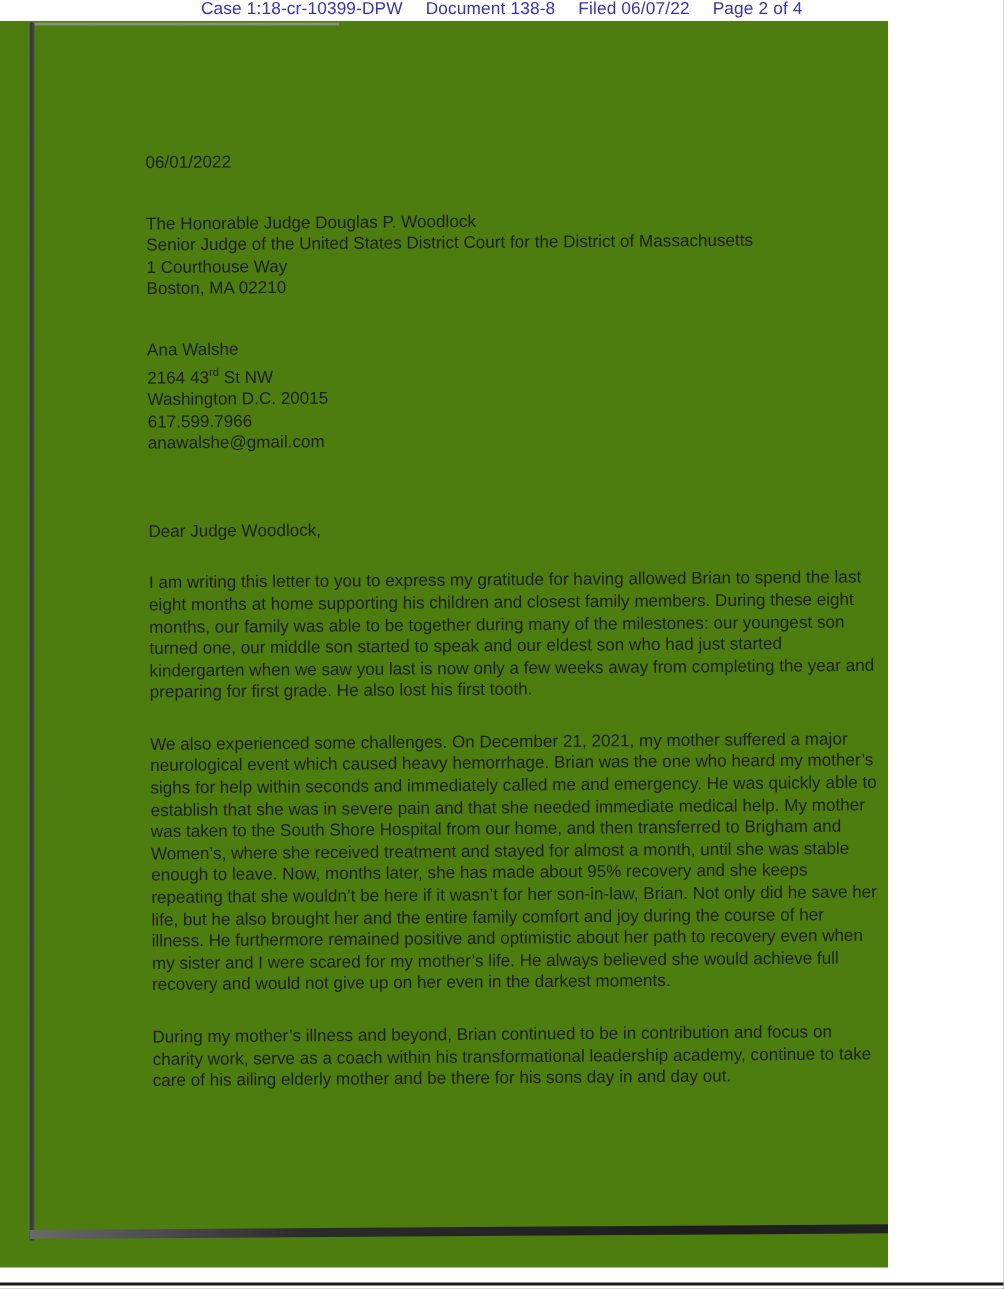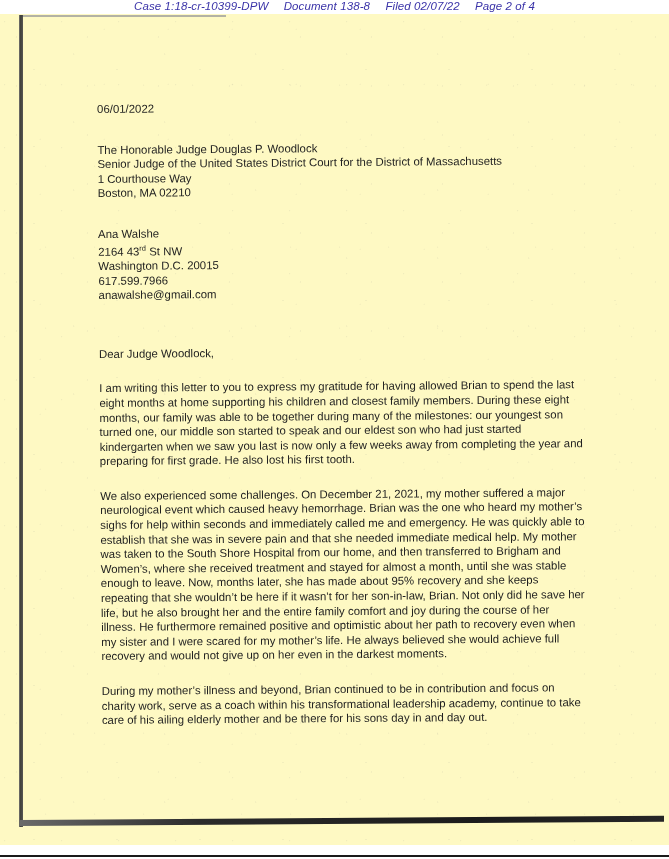--- a/index.html
+++ b/index.html
@@ -23,30 +23,30 @@
     width: 669px;
     height: 14px;
     text-align: center;
     color: #3a33a8;
     font-family: "Liberation Sans", sans-serif;
     font-size: 11.5px;
     line-height: 13px;
     white-space: nowrap;
     letter-spacing: 0.1px;
   }
-  #ecf-header span { margin: 0 6px; font-style: italic; }
+  #ecf-header span { margin: 0 6px; }
 
   
   #scan-sheet {
     position: absolute;
     top: 14px;
     left: 0;
-    width: 669px;
+    width: 592px;
     height: 831px;
-    background: #fef9c3;
+    background: #4d7c0f;
     overflow: hidden;
   }
 
   
   .scan-edge-left {
     position: absolute;
     left: 19px;
     top: 1px;
     width: 4px;
     height: 812px;
@@ -132,21 +132,21 @@
   .email-link {
     color: #1e1e1e;
   }
 </style>
 </head>
 <body>
 
 <div id="ecf-header">
   <span>Case 1:18-cr-10399-DPW</span>
   <span>Document 138-8</span>
-  <span>Filed 02/07/22</span>
+  <span>Filed 06/07/22</span>
   <span>Page 2 of 4</span>
 </div>
 
 <div id="scan-sheet">
   <div class="scan-speckle"></div>
   <div class="scan-edge-top"></div>
   <div class="scan-edge-left"></div>
   <div class="scan-edge-bottom"></div>
 
   <div id="letter-body">

